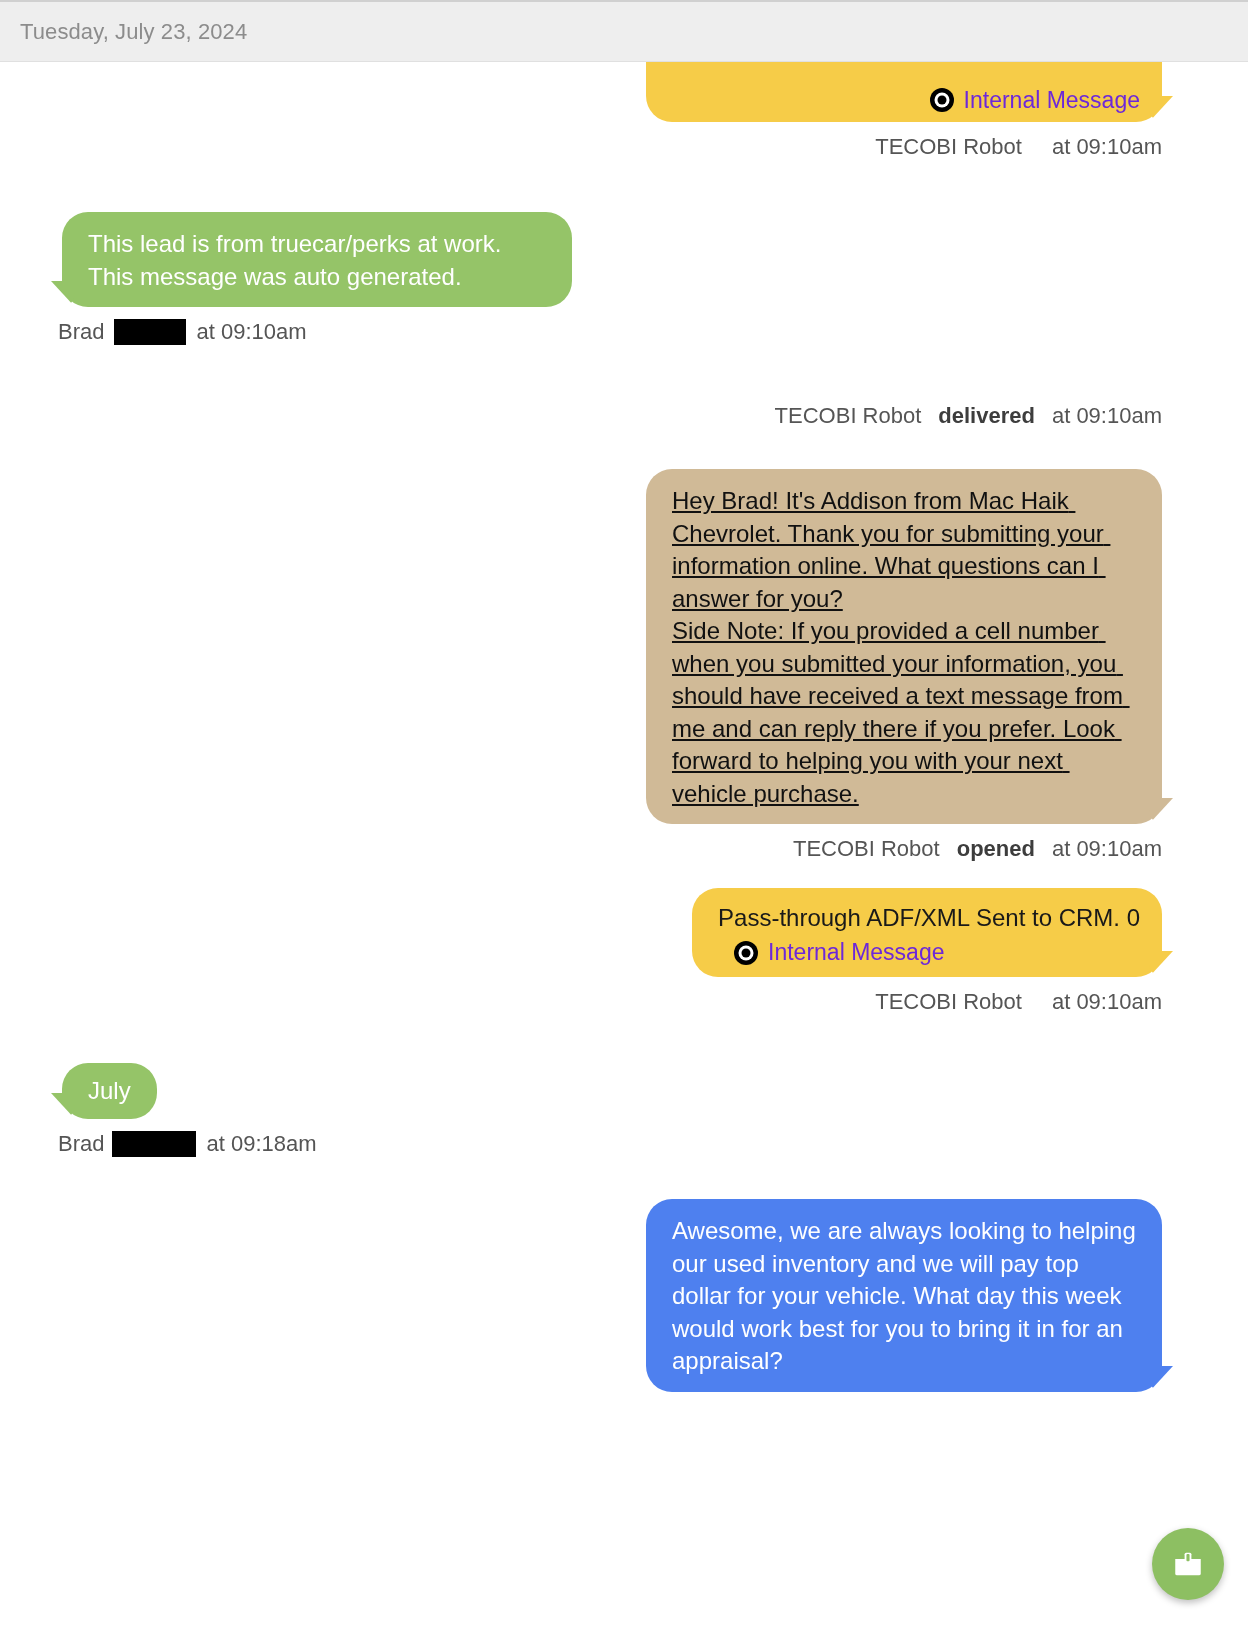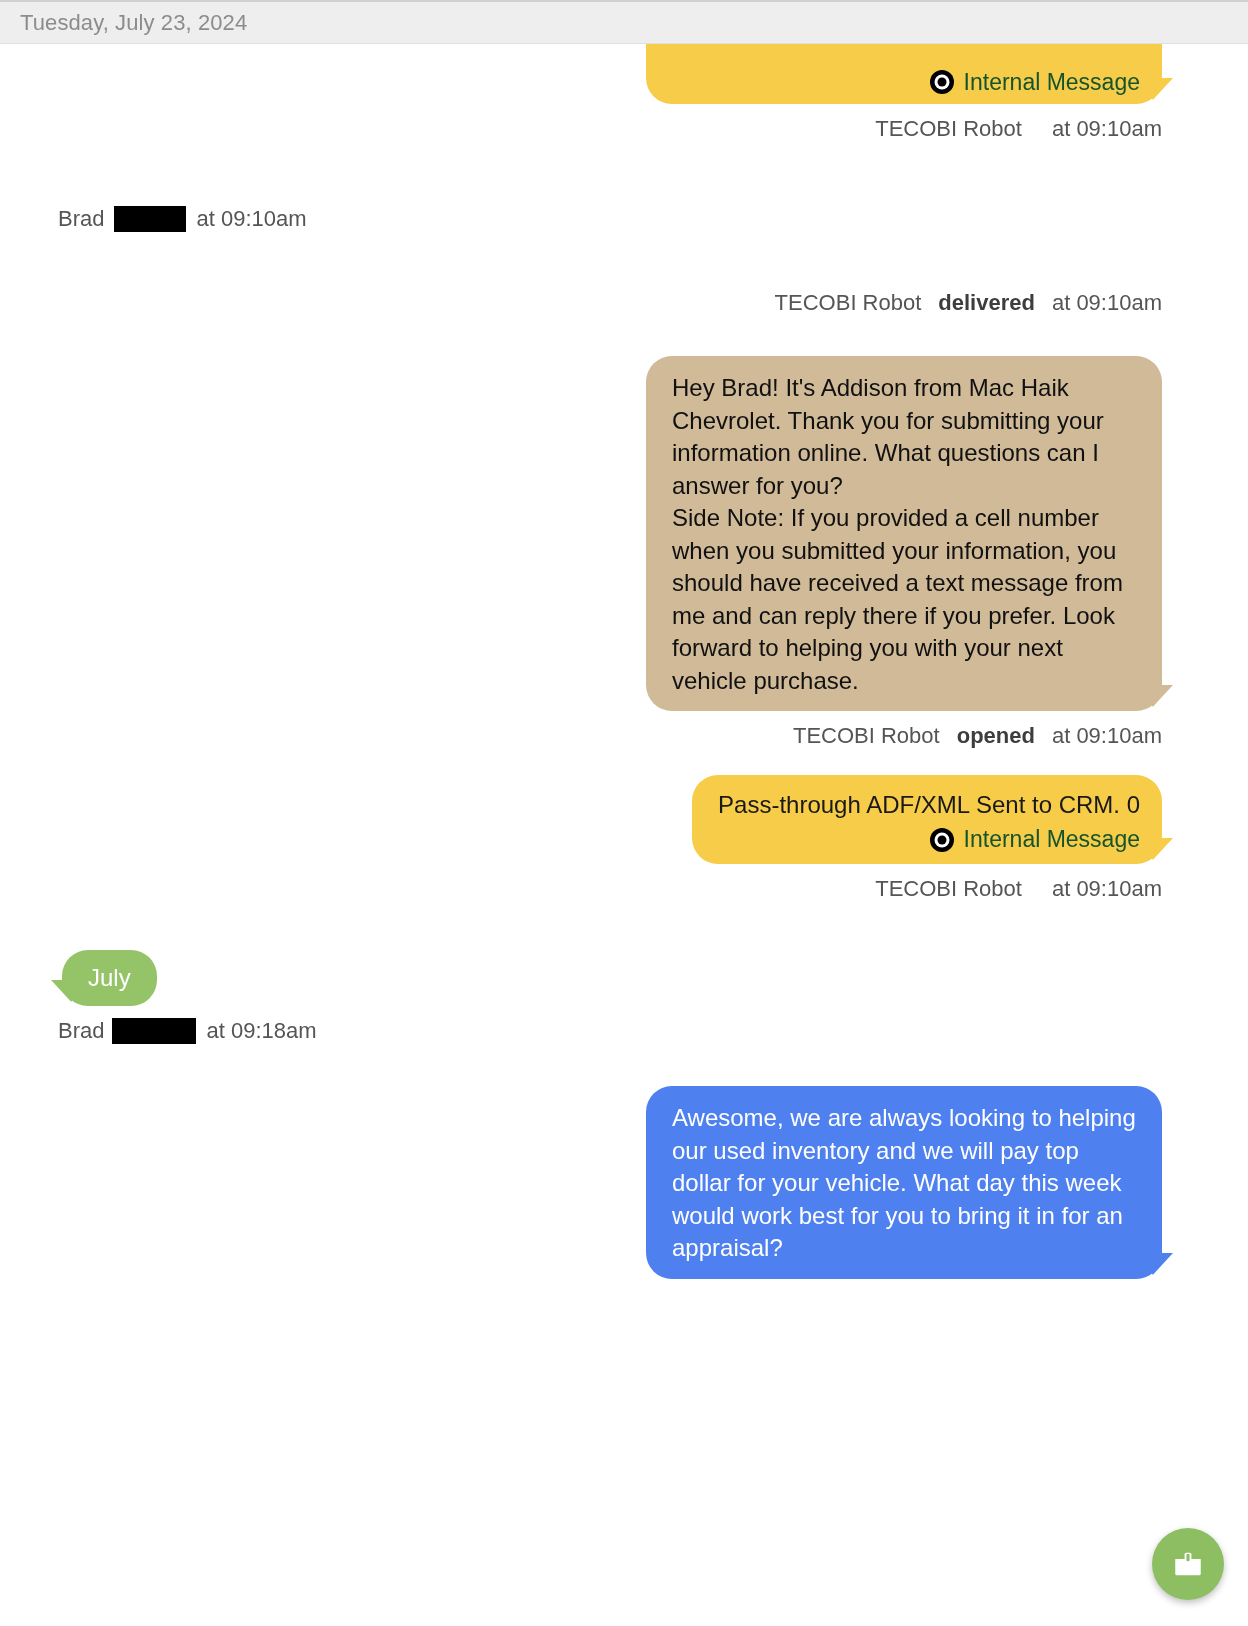--- a/index.html
+++ b/index.html
@@ -12,21 +12,21 @@
   }
   .screen {
     position: relative;
     width: 1248px;
     height: 1626px;
     background: #fff;
   }
 
   
   .date-header {
-    height: 44px;
+    height: 62px;
     background: #eeeeee;
     border-top: 2px solid #d0d0d0;
     border-bottom: 1px solid #e0e0e0;
     display: flex;
     align-items: center;
     padding-left: 20px;
   }
   .date-header-text {
     font-size: 22px;
     color: #8c8c8c;
@@ -81,24 +81,24 @@
   .b-blue   { background: #4e80ef; color: #ffffff; --tail: #4e80ef; }
   .b-yellow { background: #f6cc48; color: #191919; --tail: #f6cc48; }
   .b-tan    { background: #d0ba97; color: #111111; --tail: #d0ba97; }
 
   .bubble-text { white-space: pre-wrap; }
 
   
   .msg-badge {
     display: flex;
     align-items: center;
-    justify-content: flex-end;
+    justify-content: flex-start;
     gap: 10px;
     font-size: 23px;
-    color: #14532d;
+    color: #6d28d9;
     margin-top: 8px;
     padding-left: 16px;
   }
   .badge-label { line-height: 1; }
 
   .icon-internal {
     width: 24px; height: 24px;
     border-radius: 50%;
     background: #000;
     position: relative;
@@ -198,39 +198,42 @@
       </div>
       <div class="meta" style="padding-right:0;">
         <span>TECOBI Robot</span>
         <span class="sp"></span>
           <span class="sp"></span>
         <span>at 09:10am</span>
       </div>
     </div>
 
     <div class="row left" style="padding:52px 0 0 62px;">
+      <div class="bubble b-green tail-left" style="max-width:510px;">
+        <span class="bubble-text">This lead is from truecar/perks at work. This message was auto generated.</span>
+      </div>
       <div class="meta" style="margin-left:-4px;">
         <span>Brad</span>
         <span class="redact" style="width:72px;"></span>
         <span>at 09:10am</span>
       </div>
     </div>
 
     <div class="row right" style="padding:46px 86px 0 0;">
       <div class="meta">
         <span>TECOBI Robot</span>
         <span class="sp"></span>
         <span class="strong">delivered</span>
         <span class="sp"></span>
         <span>at 09:10am</span>
       </div>
     </div>
 
     <div class="row right" style="padding:40px 86px 0 0;">
-      <div class="bubble b-tan tail-right" style="width:560px;padding-bottom:14px;">
+      <div class="bubble b-tan tail-right" style="width:560px;padding-bottom:14px;text-decoration:underline;">
         <span class="bubble-text">Hey Brad! It's Addison from Mac Haik Chevrolet. Thank you for submitting your information online. What questions can I answer for you?
 Side Note: If you provided a cell number when you submitted your information, you should have received a text message from me and can reply there if you prefer. Look forward to helping you with your next vehicle purchase.</span>
       </div>
       <div class="meta">
         <span>TECOBI Robot</span>
         <span class="sp"></span>
         <span class="strong">opened</span>
         <span class="sp"></span>
         <span>at 09:10am</span>
       </div>

